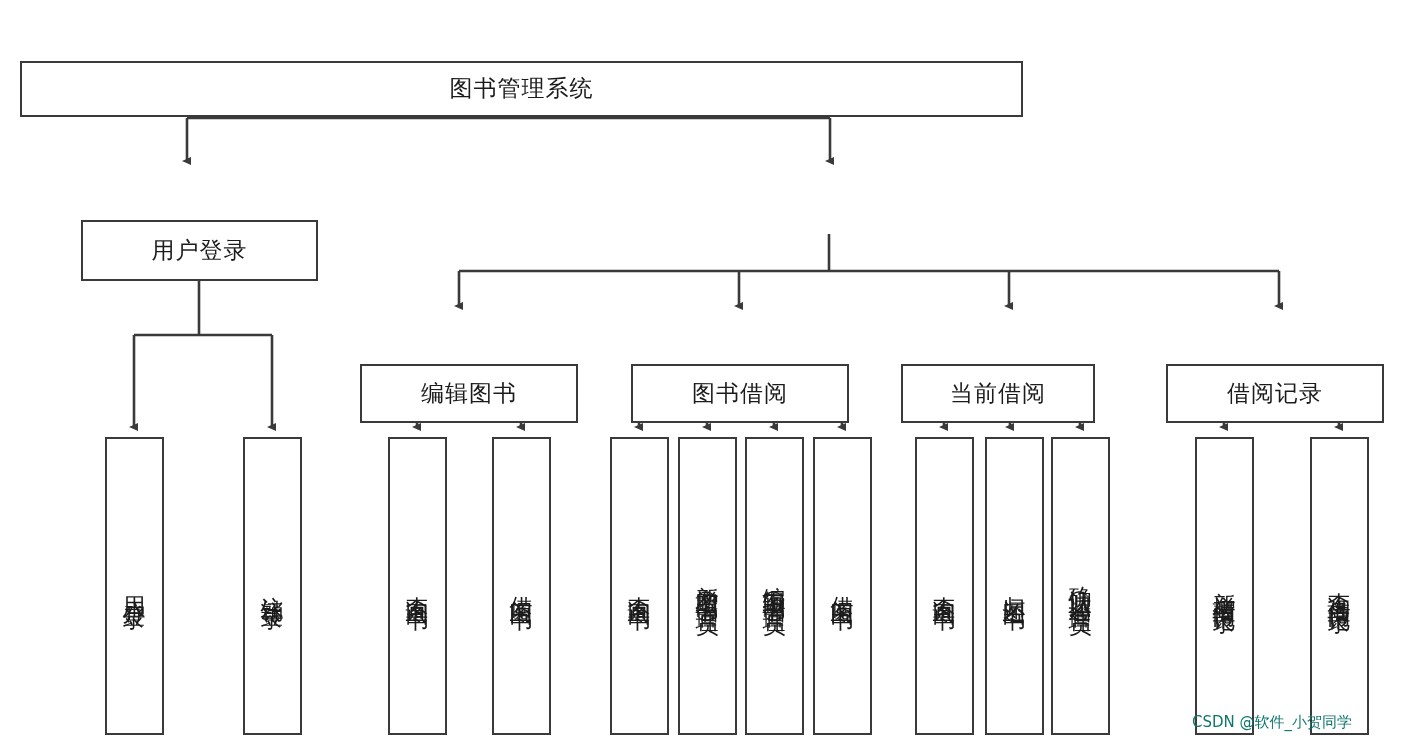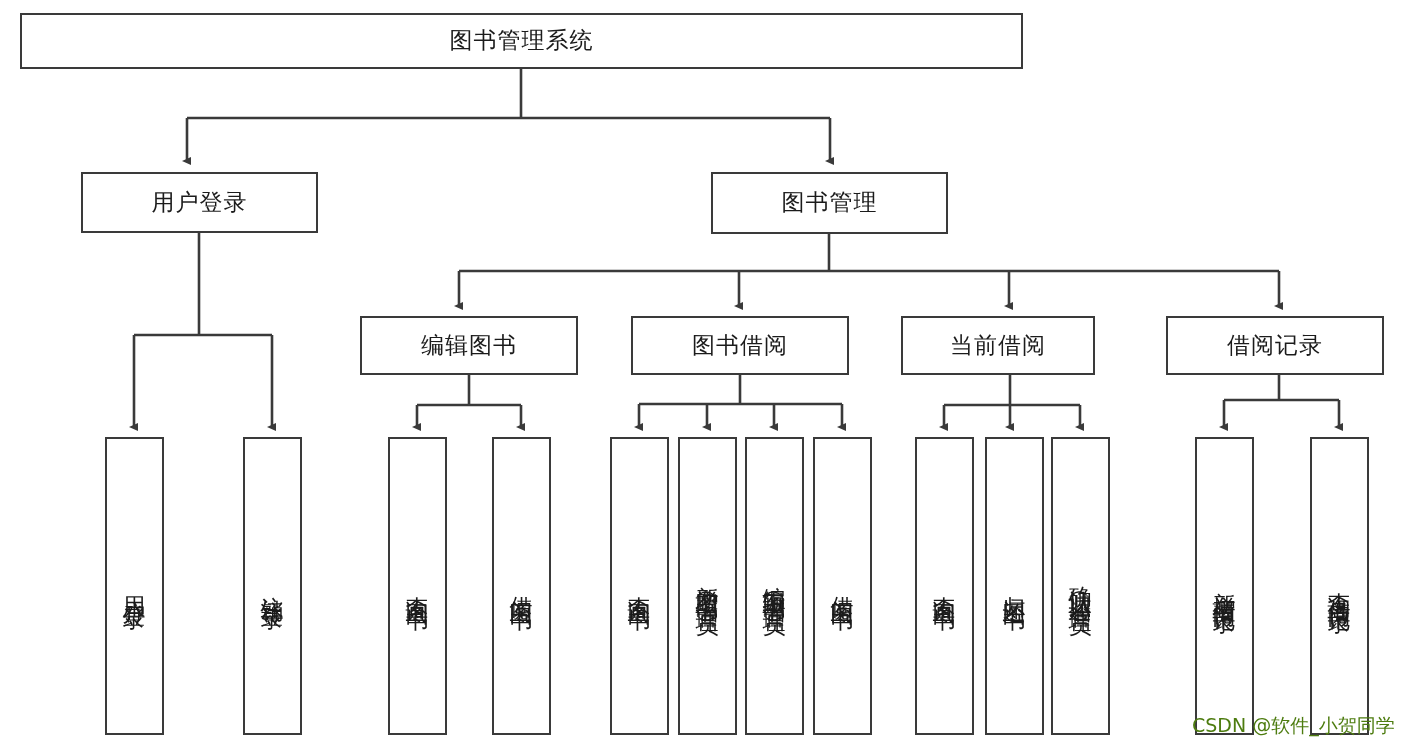--- a/index.html
+++ b/index.html
@@ -34,39 +34,40 @@
     display: flex;
     align-items: center;
     justify-content: center;
     color: #1b1b1b;
   }
   .node.horiz {
     font-size: 23px;
     line-height: 1.1;
     letter-spacing: 1px;
     white-space: nowrap;
+    margin-top: 48px;
   }
   .node.vert {
     writing-mode: vertical-rl;
     text-orientation: upright;
     font-size: 23px;
     letter-spacing: 4px;
     line-height: 1.05;
     padding: 6px 0;
     white-space: nowrap;
   }
   .node .label {
     display: block;
   }
   .watermark {
     position: absolute;
     left: 1192px;
     top: 713px;
-    font-size: 19px;
-    color: #4d7c0f;
+    font-size: 15px;
+    color: #0f766e;
     white-space: nowrap;
     font-family: "DejaVu Sans", "Liberation Sans", sans-serif;
   }
 </style>
 </head>
 <body>
 
 <div id="diagram">
 
   <svg class="edges" viewBox="0 0 1405 747" xmlns="http://www.w3.org/2000/svg">
@@ -119,23 +120,20 @@
     </g>
   </svg>
 
   <div class="node horiz" style="left:20px; top:13px; width:1003px; height:56px;">
     <span class="label">图书管理系统</span>
   </div>
 
   <div class="node horiz" style="left:81px; top:172px; width:237px; height:61px;">
     <span class="label">用户登录</span>
   </div>
-  <div class="node horiz" style="left:711px; top:172px; width:237px; height:62px;">
-    <span class="label">图书管理</span>
-  </div>
 
   <div class="node horiz" style="left:360px; top:316px; width:218px; height:59px;">
     <span class="label">编辑图书</span>
   </div>
   <div class="node horiz" style="left:631px; top:316px; width:218px; height:59px;">
     <span class="label">图书借阅</span>
   </div>
   <div class="node horiz" style="left:901px; top:316px; width:194px; height:59px;">
     <span class="label">当前借阅</span>
   </div>

